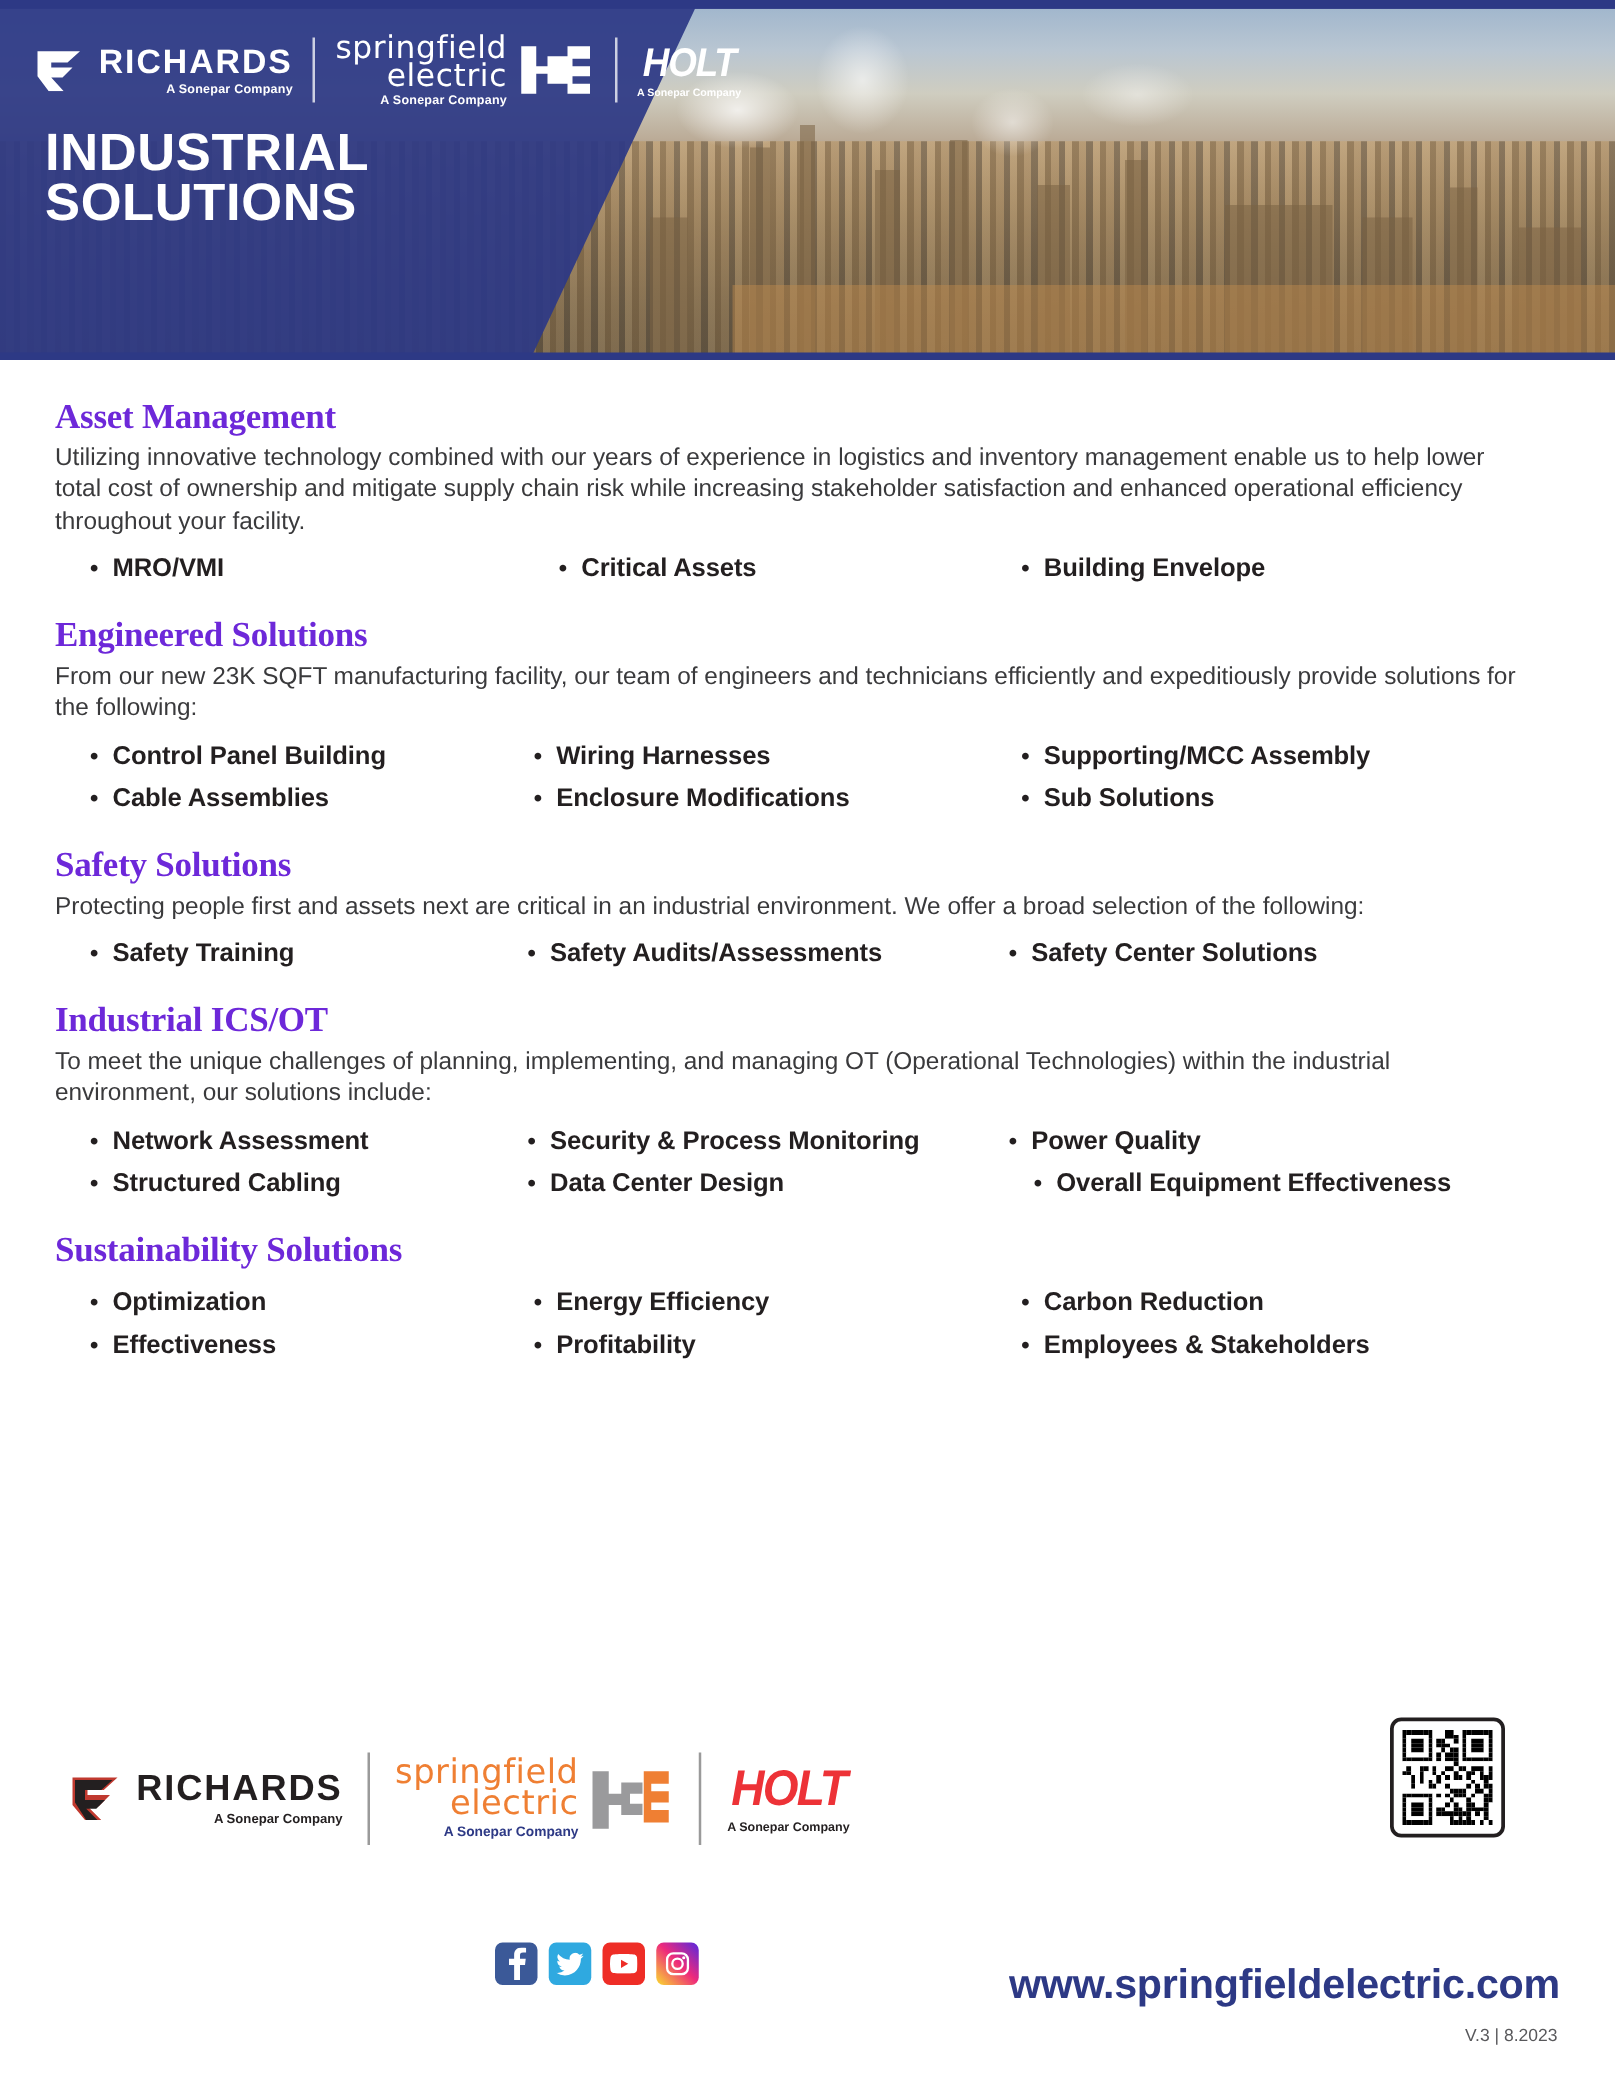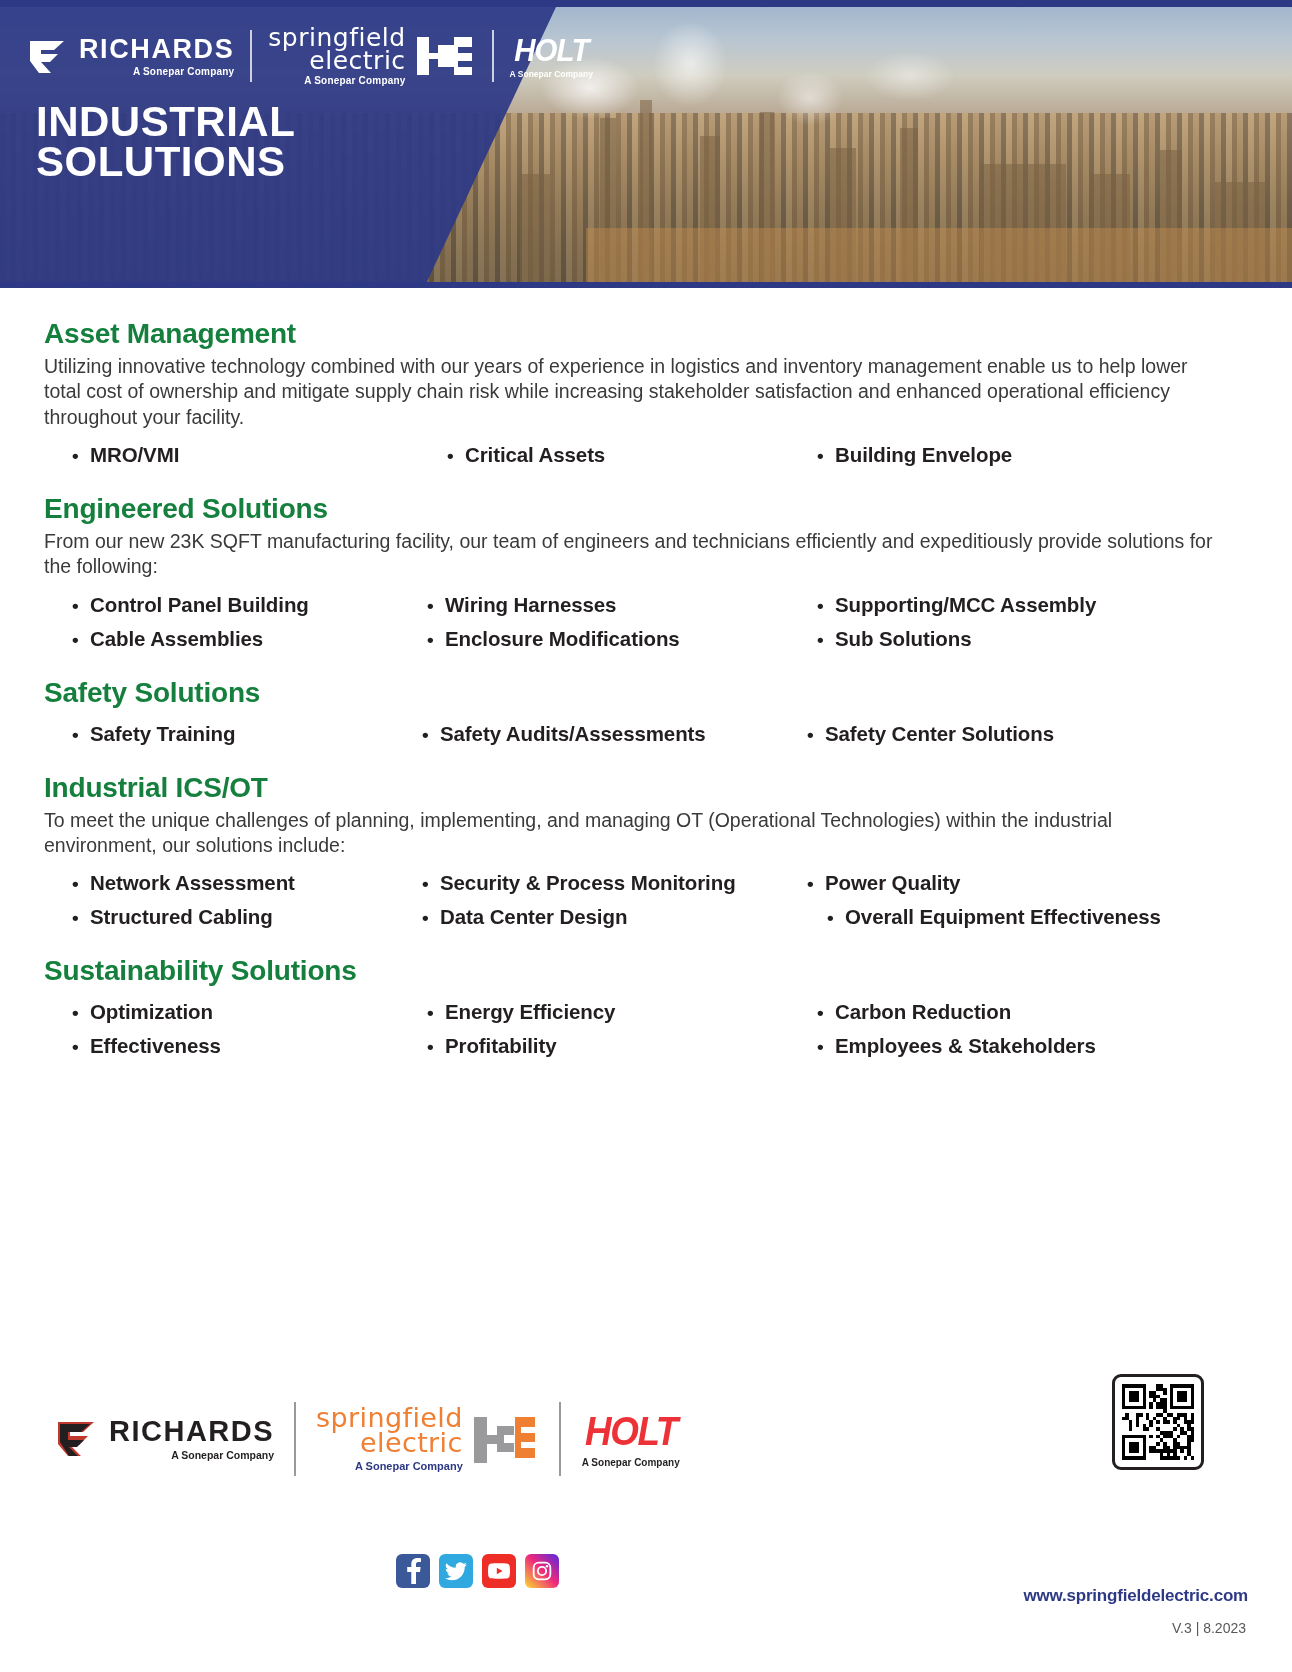--- a/index.html
+++ b/index.html
@@ -181,24 +181,24 @@
     line-height: 1.30;
     color: #231f20;
     letter-spacing: -0.2px;
     padding: 0 26px;
   }
 
   .section { margin-top: 26px; }
   .section.first { margin-top: 30px; }
 
   .sec-head {
-    font-family: Liberation Sans, sans-serif;
+    font-family: Liberation Serif, serif;
     font-weight: 700;
     font-size: 28px;
-    color: #15803d;
+    color: #6d28d9;
     letter-spacing: -.2px;
     margin-bottom: 4px;
   }
 
   .sec-body {
     font-family: "Liberation Sans", sans-serif;
     font-size: 19.5px;
     line-height: 1.30;
     color: #3a3a3c;
     max-width: 1180px;
@@ -309,21 +309,21 @@
   .soc-fb { background: #3b5998; font-size: 25px; }
   .soc-tw { background: #2fa9e0; }
   .soc-yt { background: #ee2d26; }
   .soc-ig { background: linear-gradient(45deg,#f9ce34 4%,#ee2a7b 52%,#6228d7 96%); }
 
   .site-url {
     position: absolute;
     right: 44px; bottom: 66px;
     font-family: "Liberation Sans", sans-serif;
     font-weight: 700;
-    font-size: 17px;
+    font-size: 33px;
     color: #2d3985;
     letter-spacing: -.2px;
   }
   .version {
     position: absolute;
     right: 46px; bottom: 36px;
     font-family: "Liberation Sans", sans-serif;
     font-size: 14px;
     color: #58585b;
   }
@@ -450,20 +450,21 @@
           </div>
         <div class="bul">
             <span class="dot">•</span>
             <span>Sub Solutions</span>
           </div>
       </div>
     </div>
 
     <div class="section">
       <div class="sec-head">Safety Solutions</div>
+      <div class="sec-body">Protecting people first and assets next are critical in an industrial environment. We offer a broad selection of the following:</div>
       <div class="bullets c3-wide">
         <div class="bul">
             <span class="dot">•</span>
             <span>Safety Training</span>
           </div>
         <div class="bul nopad">
             <span class="dot">•</span>
             <span>Safety Audits/Assessments</span>
           </div>
         <div class="bul nopad">

